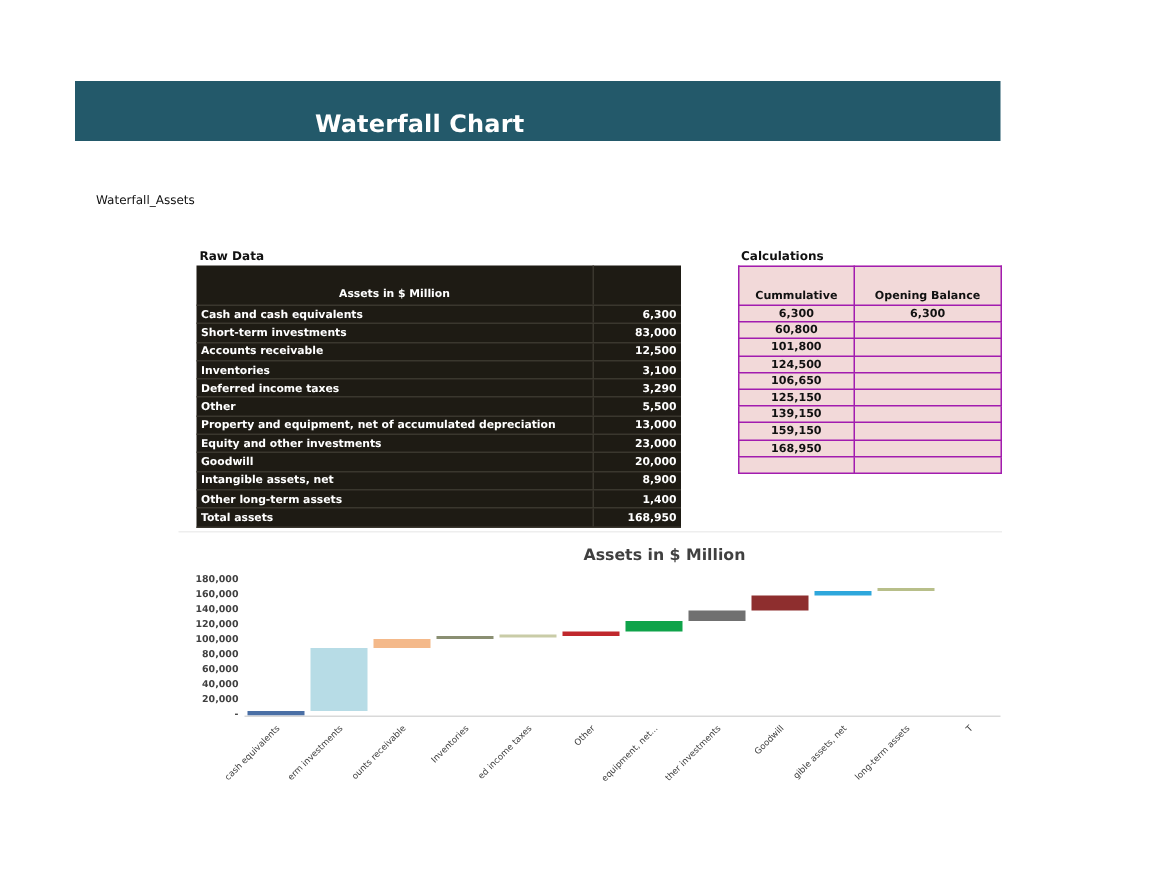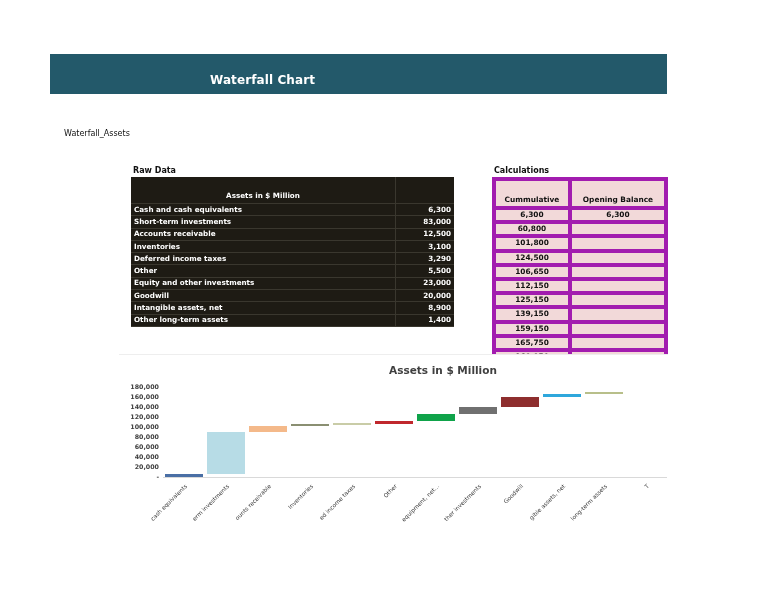--- a/index.html
+++ b/index.html
@@ -1,31 +1,31 @@
 <!DOCTYPE html>
 <html><head>
   <meta charset="utf-8">
   <style>
     html, body { margin: 0; padding: 0; background: #ffffff; }
     body { width: 768px; height: 593px; position: relative; overflow: hidden;
            font-family: "DejaVu Sans", sans-serif; color: #111; }
     .banner { position: absolute; left: 50px; top: 54px; width: 617px; height: 40px;
               background: #23596a; }
     .banner-title { position: absolute; left: 160px; top: 19px; color: #ffffff;
-                    font-weight: bold; font-size: 12px; letter-spacing: 0.1px; }
+                    font-weight: bold; font-size: 16px; letter-spacing: 0.1px; }
     .sheet-name { position: absolute; left: 64px; top: 129px; font-size: 8px; font-weight: normal; }
     .section-label { position: absolute; font-size: 8px; font-weight: bold; }
     .raw-table { position: absolute; left: 131px; top: 177px; width: 323px; border-collapse: collapse;
                  background: #1e1b14; color: #ffffff; font-size: 7.2px; font-weight: bold; }
     .raw-table td { padding: 0 3px; height: 11.3px; border-bottom: 1px solid #3a372e; white-space: nowrap; line-height: 10px; }
     .raw-table td.val { text-align: right; border-left: 1px solid #3a372e; width: 52px; }
     .raw-table tr.head td { height: 24px; text-align: center; vertical-align: bottom; padding-bottom: 2px; }
     .calc-table { position: absolute; left: 492px; top: 177px; width: 176px; border-collapse: collapse;
                   background: #f2d9d9; font-size: 7.4px; font-weight: bold; color: #111; }
-    .calc-table td { border: 4px solid #a21caf; height: 10.2px; text-align: center; padding: 0; line-height: 10px; }
+    .calc-table td { border: 1px solid #a21caf; height: 10.2px; text-align: center; padding: 0; line-height: 10px; }
     .calc-table tr.head td { height: 24px; vertical-align: bottom; padding-bottom: 1px; }
     .chart { position: absolute; left: 119px; top: 354px; width: 549px; height: 176px; background: #fff;
              border-top: 1px solid #eeeeee; }
     .chart-title { position: absolute; left: 270px; top: 9px; font-size: 10.5px; font-weight: bold; color: #404040; }
     .ytick { position: absolute; left: 4px; width: 36px; text-align: right; font-size: 6.3px; font-weight: bold; color: #404040; }
     .plot { position: absolute; left: 44px; top: 32px; width: 504px; height: 90px; }
     .baseline { position: absolute; left: 44px; top: 122px; width: 504px; height: 1px; background: #d9d9d9; }
     .bar { position: absolute; }
     .xlabel { position: absolute; top: 128px; font-size: 5.8px; color: #404040; white-space: nowrap;
               transform-origin: right top; transform: rotate(-45deg); text-align: right; }
@@ -66,34 +66,42 @@
       </tr>
   <tr>
         <td>Deferred income taxes</td>
         <td class="val">3,290</td>
       </tr>
   <tr>
         <td>Other</td>
         <td class="val">5,500</td>
       </tr>
   <tr>
+        <td>Property and equipment, net of accumulated depreciation</td>
+        <td class="val">13,000</td>
+      </tr>
+  <tr>
         <td>Equity and other investments</td>
         <td class="val">23,000</td>
       </tr>
   <tr>
         <td>Goodwill</td>
         <td class="val">20,000</td>
       </tr>
   <tr>
         <td>Intangible assets, net</td>
         <td class="val">8,900</td>
       </tr>
   <tr>
         <td>Other long-term assets</td>
         <td class="val">1,400</td>
+      </tr>
+  <tr>
+        <td>Total assets</td>
+        <td class="val">168,950</td>
       </tr>
 </tbody>
   </table>
 
 <table class="calc-table">
   <tbody>
       <tr class="head">
     <td>Cummulative</td>
     <td>Opening Balance</td>
   </tr>
@@ -111,37 +119,29 @@
       </tr>
   <tr>
         <td>124,500</td>
         <td></td>
       </tr>
   <tr>
         <td>106,650</td>
         <td></td>
       </tr>
   <tr>
-        <td>112,150</td>
-        <td></td>
-      </tr>
-  <tr>
         <td>125,150</td>
         <td></td>
       </tr>
   <tr>
         <td>139,150</td>
         <td></td>
       </tr>
   <tr>
         <td>159,150</td>
-        <td></td>
-      </tr>
-  <tr>
-        <td>165,750</td>
         <td></td>
       </tr>
   <tr>
         <td>168,950</td>
         <td></td>
       </tr>
   <tr>
         <td></td>
         <td></td>
       </tr>

